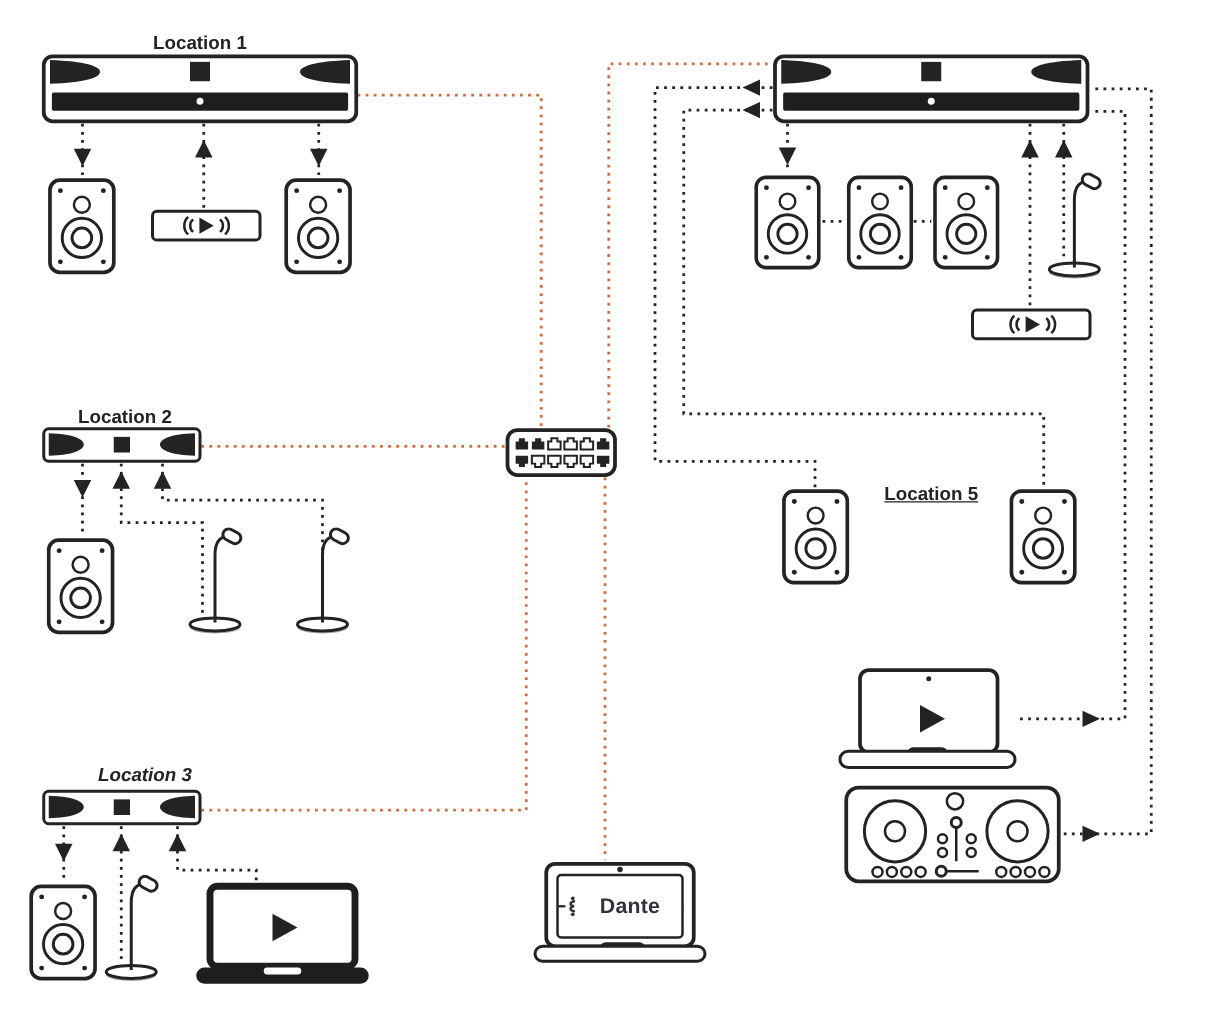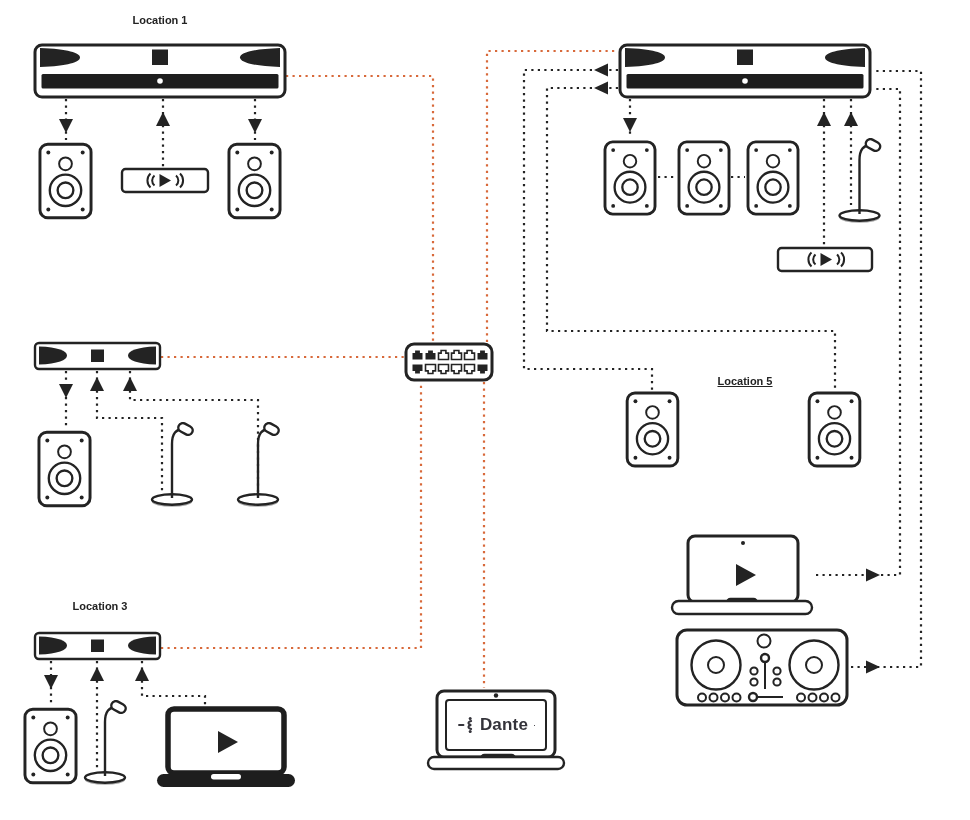--- a/index.html
+++ b/index.html
@@ -6,35 +6,35 @@
     --line-black:#232323;
     --line-orange:#d8693a;
     --device-ink:#232323;
     --dante-text:#34333a;
     --background:#ffffff;
   }
   html,body{margin:0;padding:0;background:var(--background);}
   #stage{position:relative;width:970px;height:820px;background:var(--background);
          font-family:"Liberation Sans", sans-serif;overflow:hidden;}
   #diagram{position:absolute;left:0;top:0;}
-  .loc-label{position:absolute;width:200px;text-align:center;font-size:11px;font-weight:700;
-             color:var(--line-black);}
+  .loc-label{position:absolute;width:200px;text-align:center;font-size:15px;font-weight:700;
+             color:var(--line-black);margin-top:12px;}
   .ln{fill:none;stroke:var(--line-black);stroke-width:2.2;stroke-dasharray:2.2 4.3;}
   .lo{fill:none;stroke:var(--line-orange);stroke-width:2.2;stroke-dasharray:2.2 4.3;}
   .dev{fill:#fff;stroke:var(--device-ink);stroke-width:3;stroke-linejoin:round;}
   .dev2{fill:#fff;stroke:var(--device-ink);stroke-width:2.4;stroke-linejoin:round;}
   .thin{fill:none;stroke:var(--device-ink);stroke-width:2.4;}
   .thin2{fill:none;stroke:var(--device-ink);stroke-width:2;}
   .solid{fill:var(--device-ink);stroke:none;}
   .arrow{fill:var(--line-black);stroke:none;}
   .port-f{fill:var(--line-black);stroke:none;}
   .port-o{fill:#fff;stroke:var(--line-black);stroke-width:1.6;}
   .shadow{fill:none;stroke:#a9a9a9;stroke-width:1.3;}
   #dante-overlay{position:absolute;left:443px;top:711px;width:108px;height:28px;
-                 display:flex;align-items:center;justify-content:center;gap:5px;}
+                 display:flex;align-items:center;justify-content:center;gap:17px;}
   #dante-overlay .brand{font-size:17px;font-weight:700;color:var(--dante-text);letter-spacing:.2px;}
   #dante-overlay sup{font-size:9px;color:var(--dante-text);}
 </style>
 </head>
 <body>
 
 <div id="stage">
 
   <svg id="diagram" width="970" height="820" viewBox="0 0 970 820">
     <defs>
@@ -242,21 +242,22 @@
     <g>
       <rect x="437" y="691" width="118" height="66" rx="7" class="dev"></rect>
       <rect x="446" y="700" width="100" height="50" rx="3" class="thin2"></rect>
       <circle cx="496" cy="695.5" r="2.2" class="solid"></circle>
       <rect x="481" y="755" width="34" height="7" rx="3.5" class="dev2" stroke-width="2"></rect>
       <rect x="428" y="757" width="136" height="12" rx="6" class="dev2"></rect>
     </g>
   </svg>
 
   <div class="loc-label" style="left:60px;top:14px;">Location 1</div>
-  <div class="loc-label" style="left:0px;top:600px;">Location 3</div>
+  <div class="loc-label" style="left:0px;top:313px;">Location 2</div>
+  <div class="loc-label" style="left:16px;top:600px;font-style:italic;">Location 3</div>
   <div class="loc-label" style="left:645px;top:375px;text-decoration:underline;">Location 5</div>
 
   <div id="dante-overlay">
     <svg width="17" height="18" viewBox="0 0 17 18">
       <path d="M1,9 h4.5" stroke="#34333a" stroke-width="1.9" fill="none" stroke-linecap="round"></path>
       <circle cx="12.2" cy="2.6" r="1.5" fill="#34333a"></circle>
       <circle cx="12.2" cy="15.4" r="1.5" fill="#34333a"></circle>
       <path d="M13.2,5 C9.5,6 9.5,8.2 13.2,9 C9.5,9.8 9.5,12 13.2,13" stroke="#34333a" stroke-width="1.9" fill="none" stroke-linecap="round"></path>
     </svg>
     <span class="brand">Dante</span>

